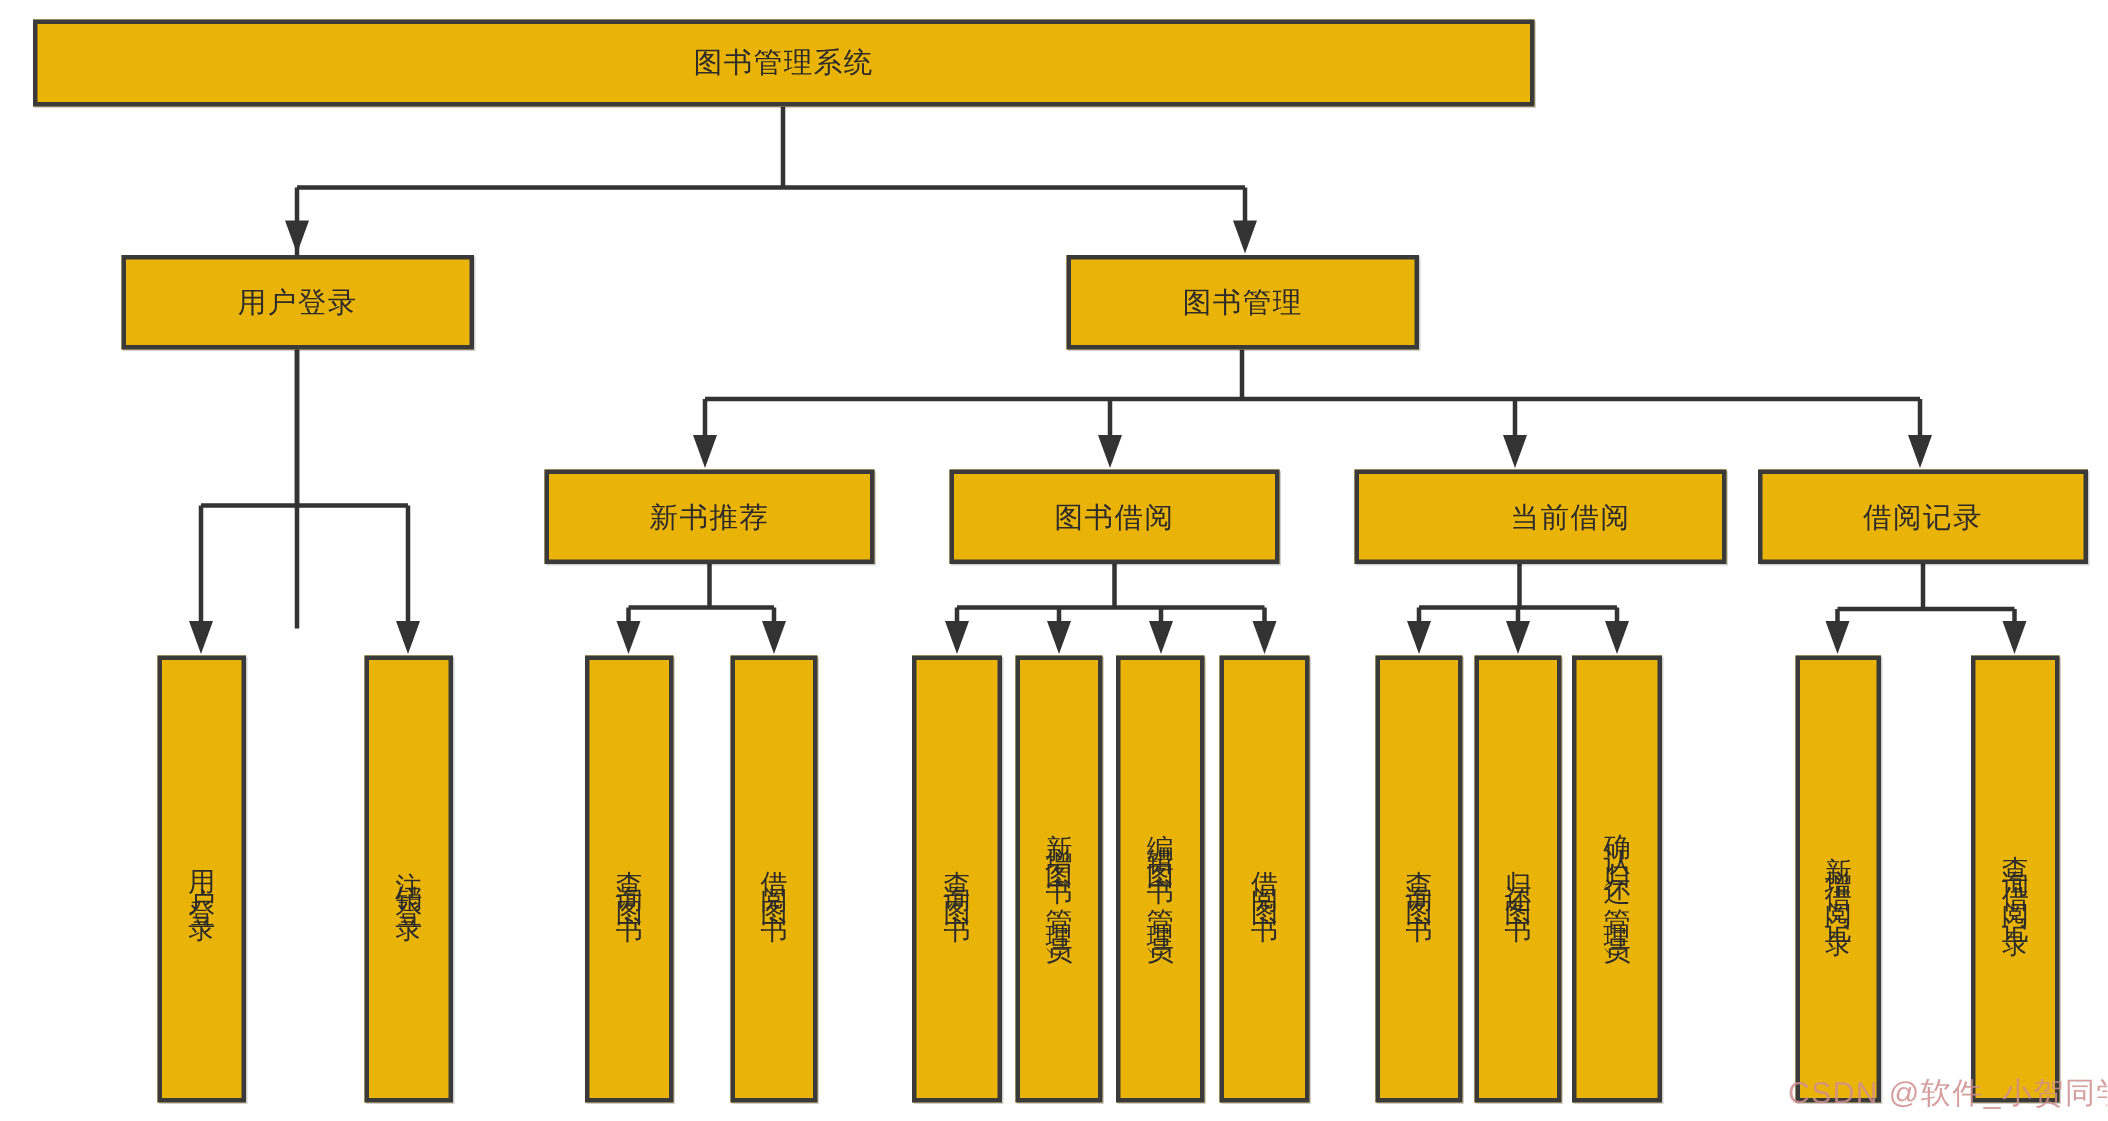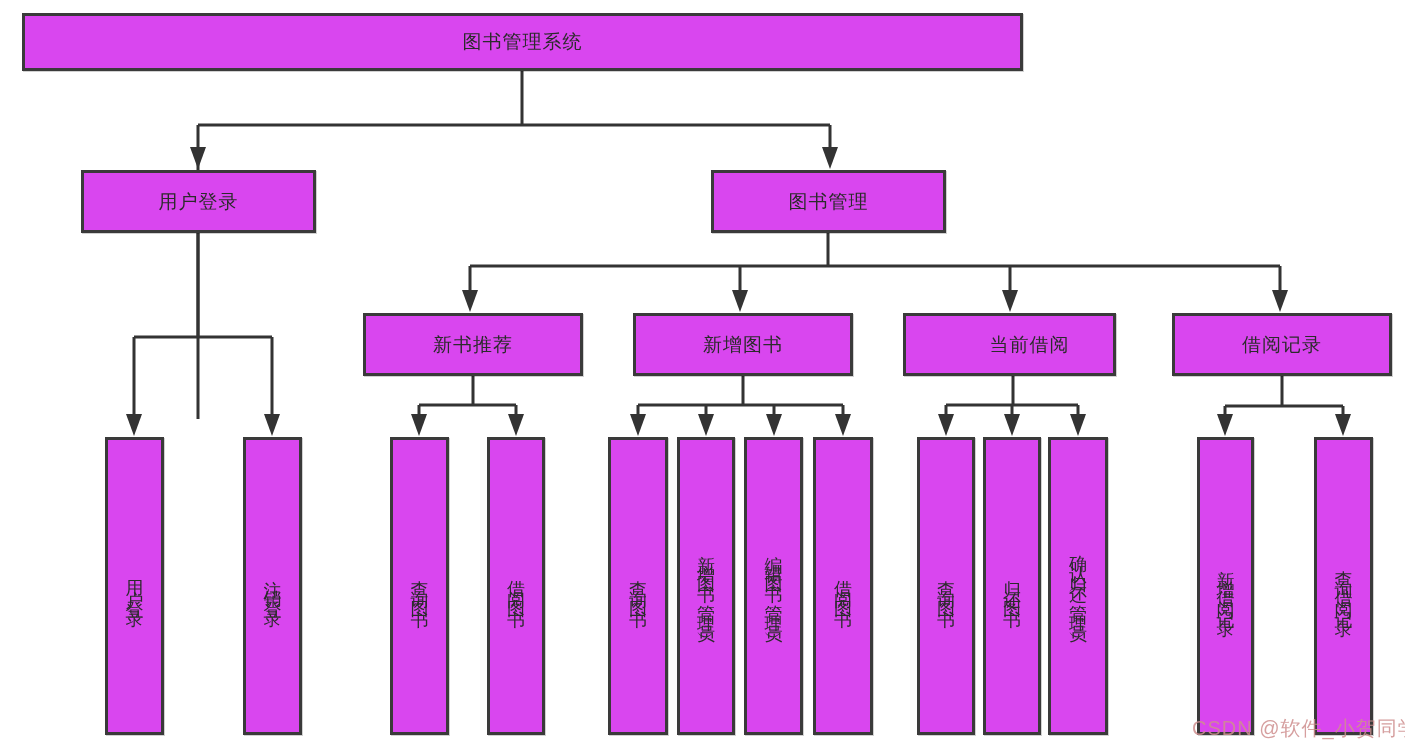--- a/index.html
+++ b/index.html
@@ -8,21 +8,21 @@
     width: 1405px;
     height: 747px;
     background: #ffffff;
     font-family: "Liberation Sans", "DejaVu Sans", sans-serif;
     overflow: hidden;
   }
   .box {
     position: absolute;
     box-sizing: border-box;
     border: 3px solid #3a3a3a;
-    background: #d946ef;
+    background: #eab308;
     display: flex;
     align-items: center;
     justify-content: center;
     color: #2b2b2b;
     box-shadow: 1px 1px 0 rgba(0,0,0,0.18);
   }
   .hlabel {
     font-size: 19px;
     letter-spacing: 1px;
     white-space: nowrap;
@@ -49,21 +49,21 @@
     white-space: nowrap;
     z-index: 5;
     opacity: 0.85;
   }
   
   .n-root  { left: 22px;  top: 13px;  width: 1001px; height: 58px; }
   .n-l1a   { left: 81px;  top: 170px; width: 235px;  height: 63px; }
   .n-l1b   { left: 711px; top: 170px; width: 235px;  height: 63px; }
   .n-l2a   { left: 363px; top: 313px; width: 220px;  height: 63px; }
   .n-l2b   { left: 633px; top: 313px; width: 220px;  height: 63px; }
-  .n-l2c   { left: 903px; top: 313px; width: 213px;  height: 63px; padding-left: 40px; }
+  .n-l2c   { left: 903px; top: 313px; width: 248px;  height: 63px; padding-left: 40px; }
   .n-l2d   { left: 1172px;top: 313px; width: 220px;  height: 63px; }
   .leaf    { top: 437px;  height: 298px; }
   .n-a1 { left: 105px;  width: 59px; }
   .n-a2 { left: 243px;  width: 59px; }
   .n-b1 { left: 390px;  width: 59px; }
   .n-b2 { left: 487px;  width: 58px; }
   .n-c1 { left: 608px;  width: 60px; }
   .n-c2 { left: 677px;  width: 58px; }
   .n-c3 { left: 744px;  width: 59px; }
   .n-c4 { left: 813px;  width: 60px; }
@@ -133,21 +133,21 @@
     <span class="hlabel">用户登录</span>
   </div>
   <div class="box n-l2a">
     <span class="hlabel">新书推荐</span>
   </div>
 
   <div class="box n-l1b">
     <span class="hlabel">图书管理</span>
   </div>
   <div class="box n-l2b">
-    <span class="hlabel">新增图书</span>
+    <span class="hlabel">图书借阅</span>
   </div>
   <div class="box n-l2c">
     <span class="hlabel">当前借阅</span>
   </div>
   <div class="box n-l2d">
     <span class="hlabel">借阅记录</span>
   </div>
 
   <div class="box leaf n-a1">
     <span class="vlabel">用户登录</span>

